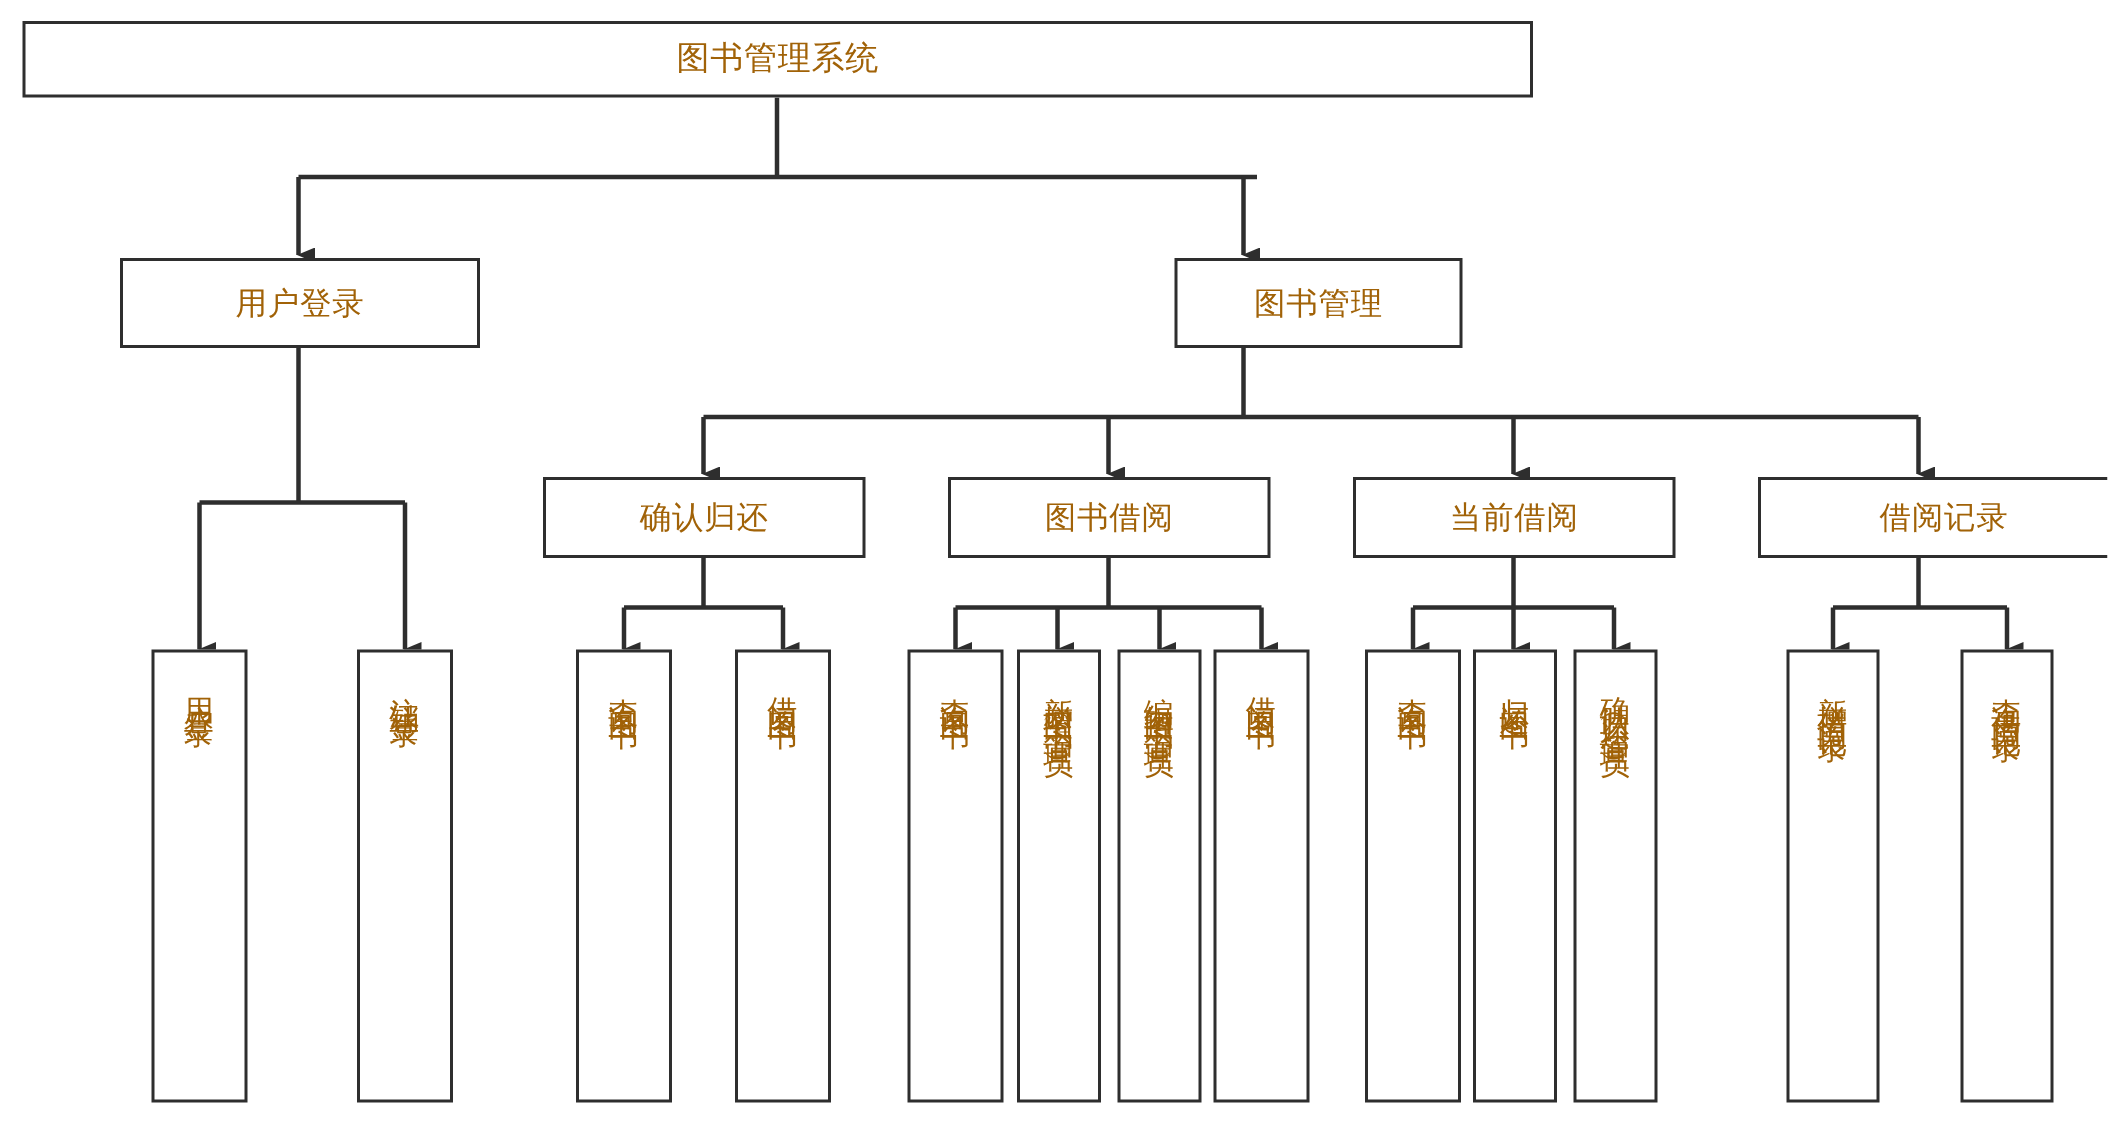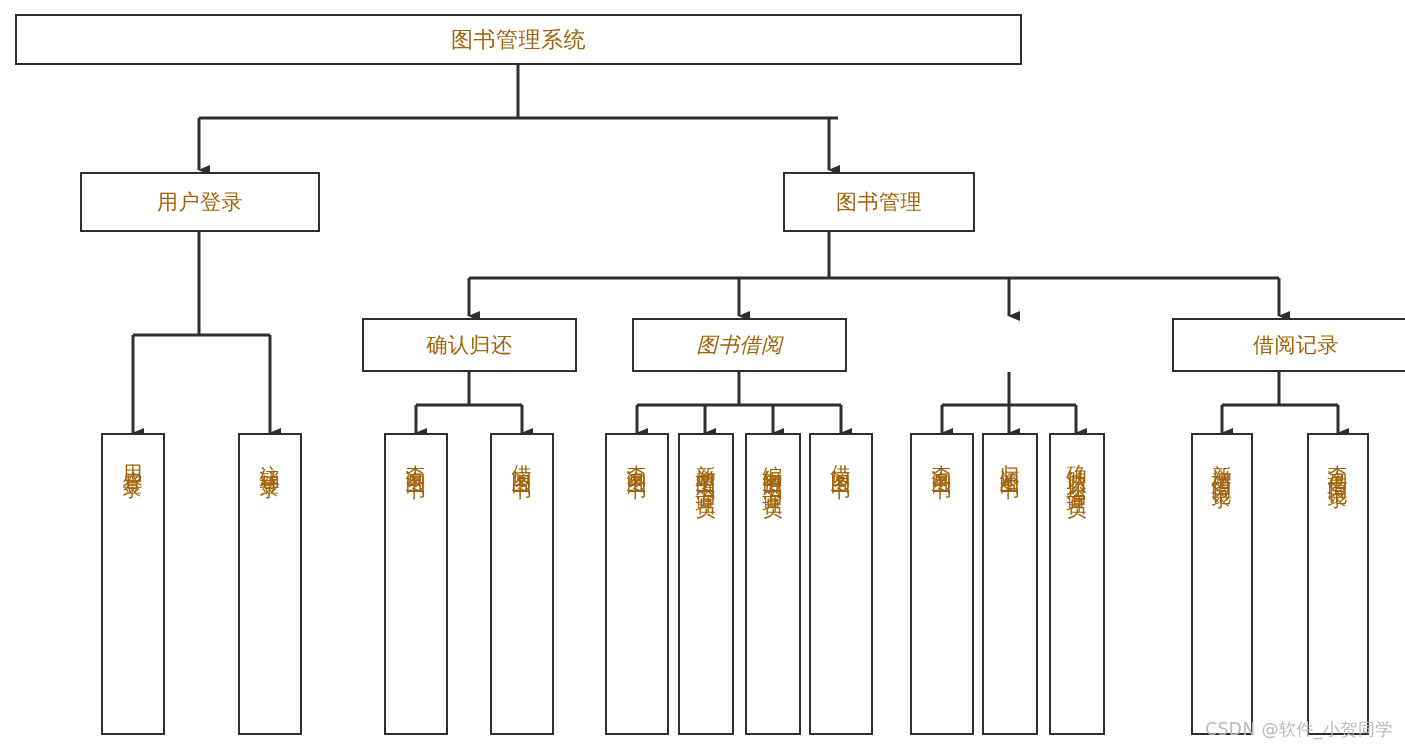--- a/index.html
+++ b/index.html
@@ -136,24 +136,27 @@
   </div>
 
   <div class="node horiz" style="left:751px; top:172px; width:192px; height:60px;margin-left:32px;">
     <span class="lbl">图书管理</span>
   </div>
 
   <div class="node horiz" style="left:362px; top:318px; width:215px; height:54px;">
     <span class="lbl">确认归还</span>
   </div>
 
-  <div class="node horiz" style="left:632px; top:318px; width:215px; height:54px;font-style:italic;">
+  <div class="node horiz" style="left:632px; top:318px; width:215px; height:54px;">
     <span class="lbl">图书借阅</span>
   </div>
 
+  <div class="node horiz" style="left:902px; top:318px; width:215px; height:54px;">
+    <span class="lbl">当前借阅</span>
+  </div>
 
   <div class="node horiz" style="left:1172px; top:318px; width:248px; height:54px;">
     <span class="lbl">借阅记录</span>
   </div>
 
   <div class="node leaf" style="left:101px; top:433px; width:64px; height:302px;">
     <span class="lbl">用户登录</span>
   </div>
 
   <div class="node leaf" style="left:238px; top:433px; width:64px; height:302px;">
@@ -197,15 +200,14 @@
   </div>
 
   <div class="node leaf" style="left:1191px; top:433px; width:62px; height:302px;">
     <span class="lbl">新增借阅记录</span>
   </div>
 
   <div class="node leaf" style="left:1307px; top:433px; width:62px; height:302px;">
     <span class="lbl">查询借阅记录</span>
   </div>
 
-  <div id="watermark">CSDN @软件_小贺同学</div>
 
 </div>
 
 </body></html>

